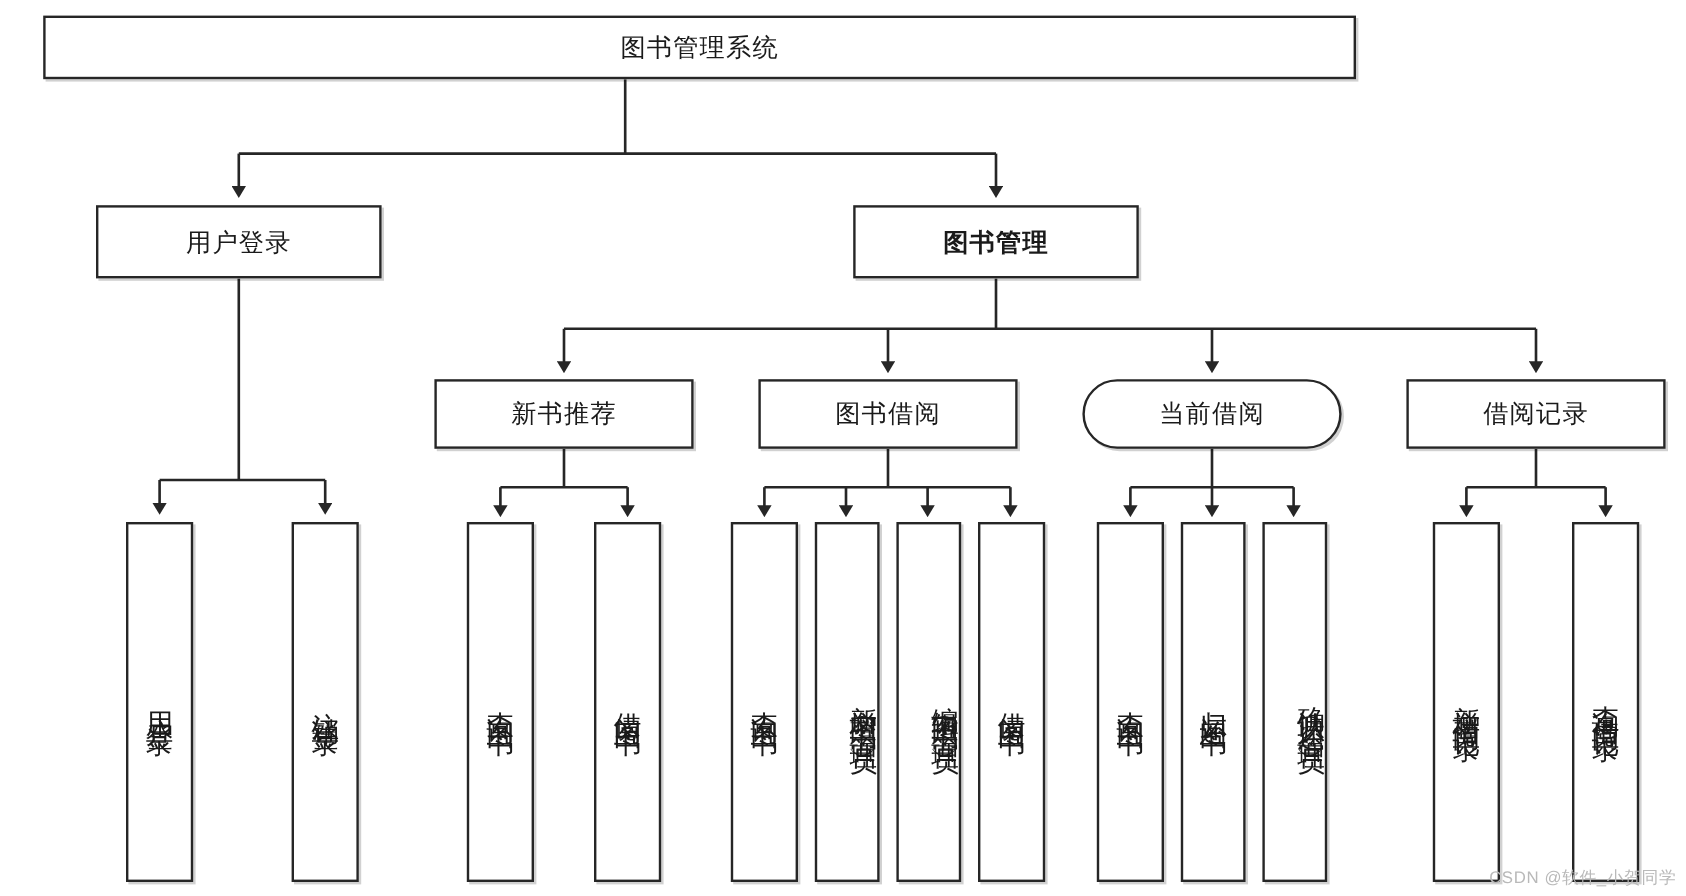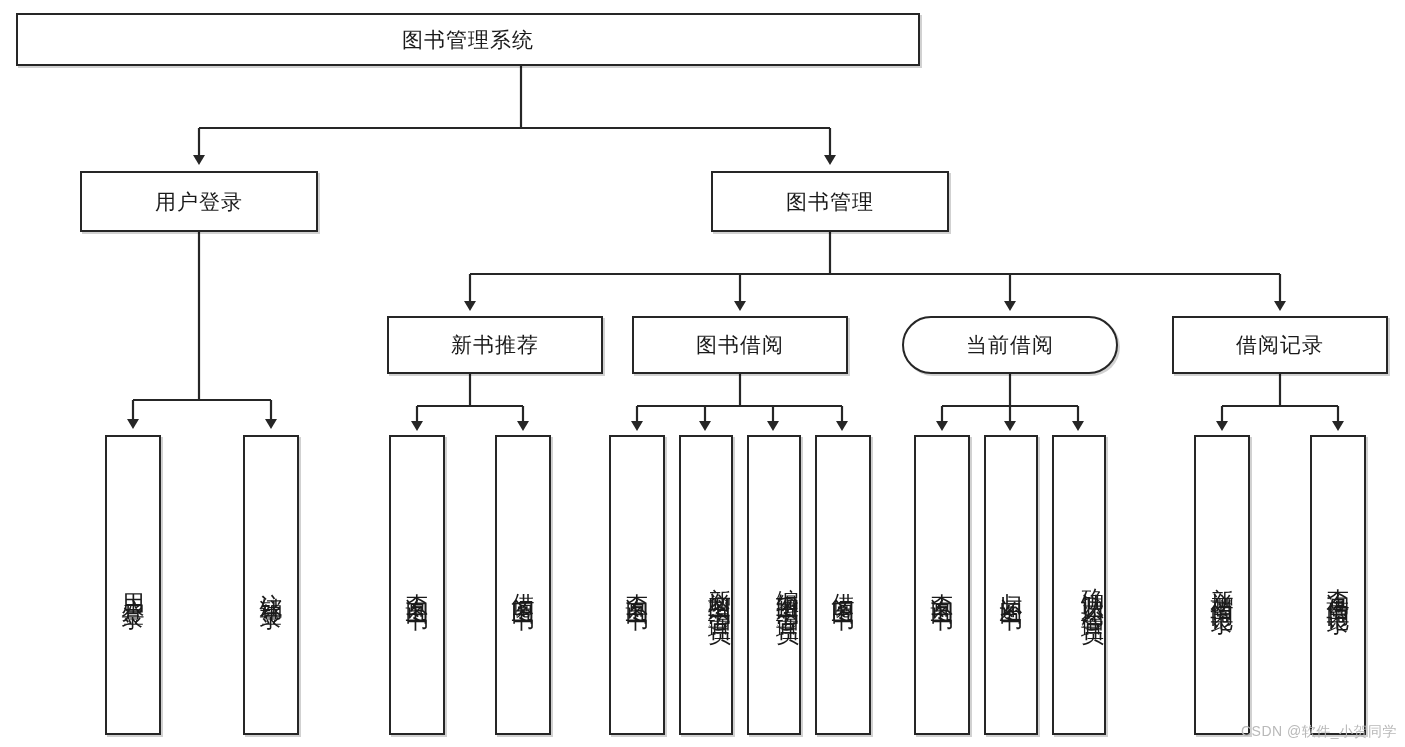--- a/index.html
+++ b/index.html
@@ -110,32 +110,32 @@
       <path d="M1010,406 L1010,422" marker-end="url(#arrow)"></path>
       <path d="M1078,406 L1078,422" marker-end="url(#arrow)"></path>
 
       <path d="M1280,374 L1280,406"></path>
       <path d="M1222,406 L1338,406"></path>
       <path d="M1222,406 L1222,422" marker-end="url(#arrow)"></path>
       <path d="M1338,406 L1338,422" marker-end="url(#arrow)"></path>
     </g>
   </svg>
 
-  <div class="node horiz" style="left:16px; top:13px; width:904px; height:53px;">
+  <div class="node horiz" style="left:36px; top:13px; width:1094px; height:53px;">
     <span>图书管理系统</span>
   </div>
 
   <div class="node horiz" style="left:80px; top:171px; width:238px; height:61px;">
     <span>用户登录</span>
   </div>
-  <div class="node horiz" style="left:711px; top:171px; width:238px; height:61px;">
+  <div class="node horiz" style="left:711px; top:171px; width:238px; height:61px;font-weight:bold;">
     <span>图书管理</span>
   </div>
 
-  <div class="node horiz" style="left:362px; top:316px; width:216px; height:58px;margin-left:25px;">
+  <div class="node horiz" style="left:362px; top:316px; width:216px; height:58px;">
     <span>新书推荐</span>
   </div>
   <div class="node horiz" style="left:632px; top:316px; width:216px; height:58px;">
     <span>图书借阅</span>
   </div>
   <div class="node horiz" style="left:902px; top:316px; width:216px; height:58px;border-radius:29px;">
     <span>当前借阅</span>
   </div>
   <div class="node horiz" style="left:1172px; top:316px; width:216px; height:58px;">
     <span>借阅记录</span>

